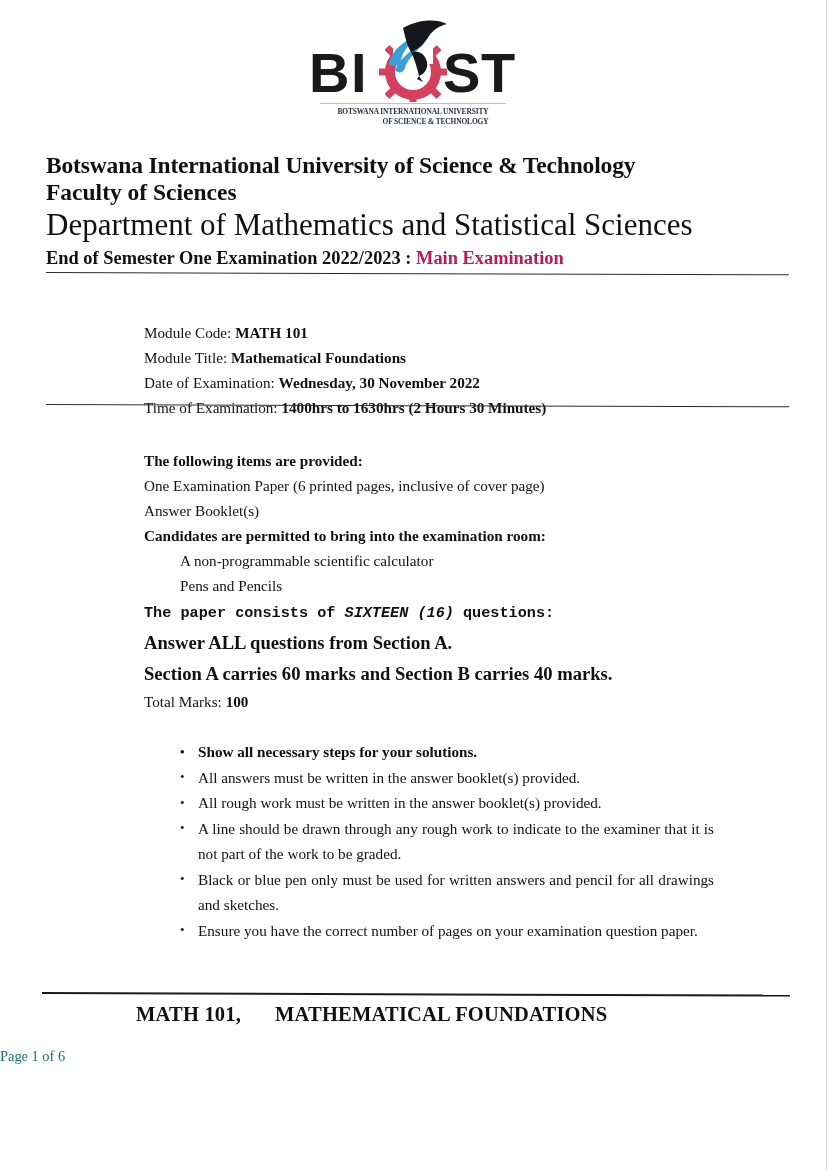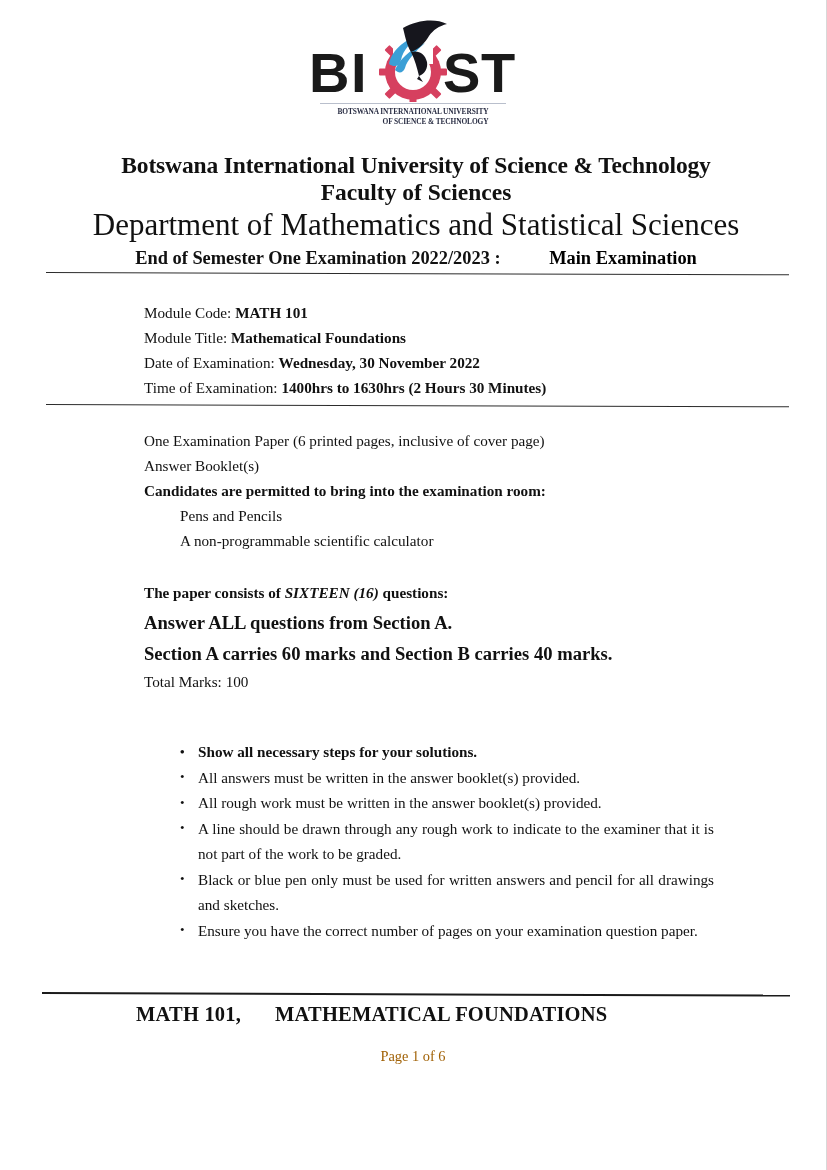--- a/index.html
+++ b/index.html
@@ -54,21 +54,20 @@
     background: #b9bfcc;
     margin: 1px auto 2px auto;
   }
 
   
   .head-block {
     position: absolute;
     top: 152px;
     left: 46px;
     right: 40px;
-    text-align: center;
   }
   .head-1 {
     font-size: 23.5px;
     font-weight: 700;
     letter-spacing: -0.15px;
     line-height: 1.14;
   }
   .head-2 {
     font-size: 23.5px;
     font-weight: 700;
@@ -78,21 +77,21 @@
     font-size: 31px;
     font-weight: 400;
     line-height: 1.2;
   }
   .head-4 {
     font-size: 18.4px;
     font-weight: 700;
     margin-top: 4px;
     line-height: 1.2;
   }
-  .head-4 .accent { color: #000000; margin-left: 44px; }
+  .head-4 .accent { color: #be185d; }
 
   
   .rule {
     position: absolute;
     height: 0;
     border-top: 1.3px solid #2c2c2c;
     transform-origin: left center;
   }
   .rule.r1 { left: 46px; width: 743px; top: 272px; transform: rotate(0.18deg); }
   .rule.r2 { left: 46px; width: 743px; top: 404px; transform: rotate(0.18deg); }
@@ -100,20 +99,21 @@
     left: 42px; width: 748px; top: 992px;
     border-top: 2.1px solid #1b1b1b;
     transform: rotate(0.2deg);
   }
 
   
   .sec {
     position: absolute;
     left: 144px;
     right: 86px;
+    margin-top: 20px;
   }
   .ln {
     font-size: 15.2px;
     line-height: 25px;
     white-space: nowrap;
   }
   .ln .lbl { font-weight: 400; }
   .ln .val { font-weight: 700; }
 
   .details { top: 300px; }
@@ -121,39 +121,40 @@
   .provided { top: 428px; }
   .provided .ln { white-space: normal; }
   .provided .b { font-weight: 700; }
   .indent { padding-left: 36px; }
 
   .structure { top: 581px; }
   .structure .intro {
     font-size: 15.2px;
     line-height: 24px;
     font-weight: 700;
+    font-family: Liberation Mono, monospace;
   }
   .structure .intro .it { font-style: italic; }
   .structure .big {
     font-size: 18.6px;
     font-weight: 700;
     line-height: 24.5px;
     margin-top: 6px;
   }
   .structure .big .itu {
     font-style: italic;
     text-decoration: underline;
     text-underline-offset: 2.5px;
   }
   .structure .total {
     font-size: 15.2px;
     line-height: 25px;
     margin-top: 3px;
   }
-  .structure .total .val { font-weight: 400; }
+  .structure .total .val { font-weight: 700; }
 
   
   .bullets {
     position: absolute;
     left: 166px;
     right: 100px;
     top: 727px;
   }
   .bullets li {
     font-size: 15.2px;
@@ -190,23 +191,23 @@
     font-size: 20.5px;
     font-weight: 700;
     letter-spacing: 0.2px;
     white-space: nowrap;
   }
   .footer-title .gap { display: inline-block; width: 34px; }
   .page-num {
     position: absolute;
     top: 1048px;
     left: 0; right: 0;
-    text-align: center;
+    text-align: left;
     font-size: 14.4px;
-    color: #a16207;
+    color: #0f766e;
   }
 </style>
 </head>
 <body>
 
 <div id="page">
 
   <div class="logo-wrap">
     <div class="logo-mark">
       <svg width="212" height="86" viewBox="0 0 212 86">
@@ -272,25 +273,26 @@
       <span class="lbl">Date of Examination:  </span><span class="val">Wednesday, 30 November 2022</span>
     </div>
     <div class="ln">
       <span class="lbl">Time of Examination: </span><span class="val">1400hrs to 1630hrs (2 Hours 30 Minutes)</span>
     </div>
   </div>
 
   <div class="rule r2"></div>
 
   <div class="sec provided">
+    <div class="ln b">The following items are provided:</div>
     <div class="ln">One Examination Paper (6 printed pages, inclusive of cover page)</div>
     <div class="ln">Answer Booklet(s)</div>
     <div class="ln b">Candidates are permitted to bring into the examination room:</div>
+    <div class="ln indent">A non-programmable scientific calculator</div>
     <div class="ln indent">Pens and Pencils</div>
-    <div class="ln indent">A non-programmable scientific calculator</div>
   </div>
 
   <div class="sec structure">
     <div class="intro">
       <span>The paper consists of </span><span class="it">SIXTEEN (16)</span><span> questions:</span>
     </div>
     <div class="big">Answer ALL questions from Section A.</div>
     <div class="big">Section A carries 60 marks and Section B carries 40 marks.</div>
     <div class="total">
       <span>Total Marks: </span><span class="val">100</span>

